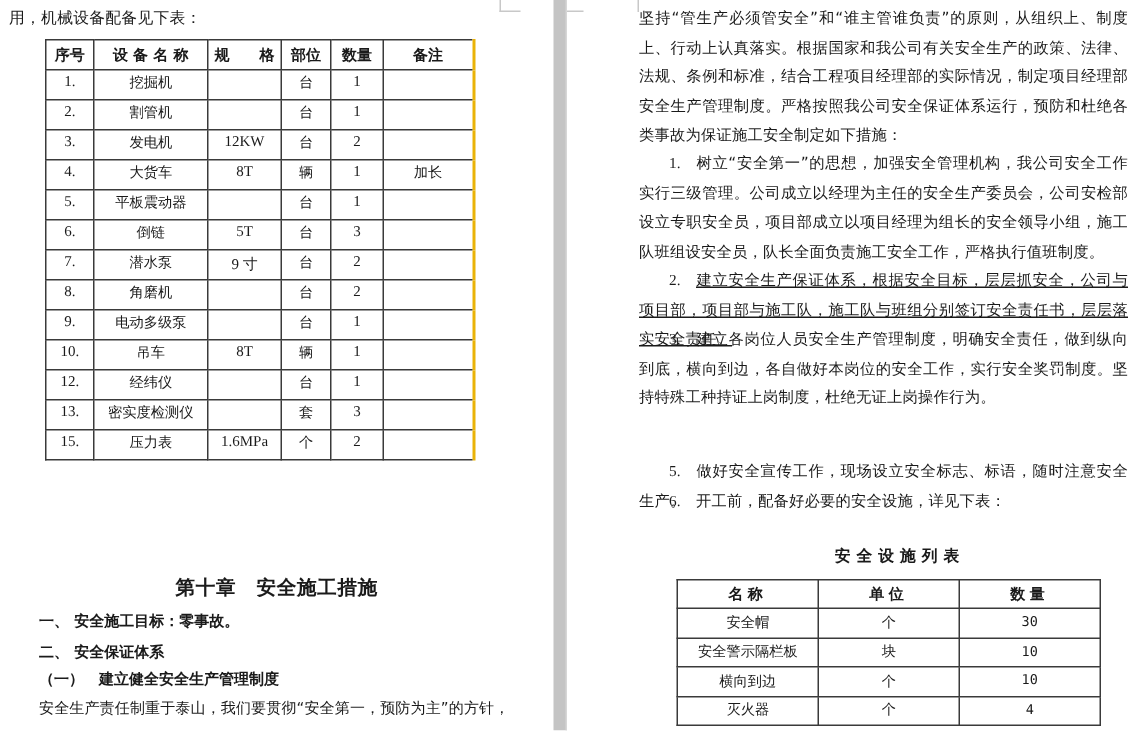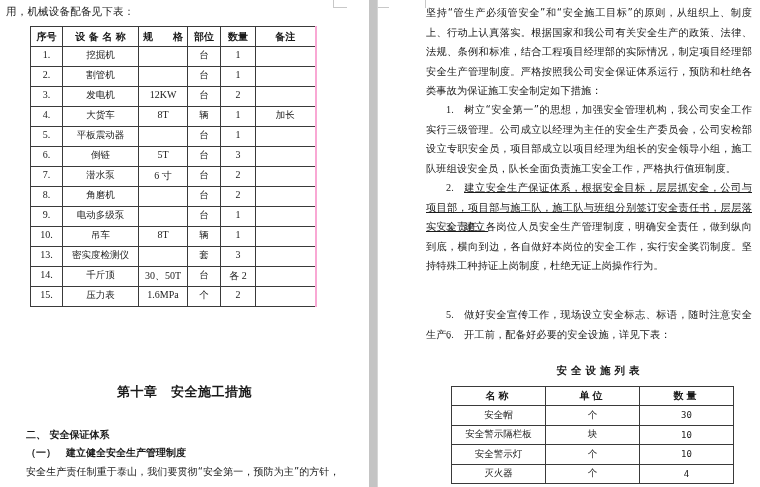--- a/index.html
+++ b/index.html
@@ -19,21 +19,21 @@
   .intro-line { position: absolute; left: 6px; top: 5px; font-size: 10.5px; letter-spacing: 0.2px; }
 
   table { border-collapse: collapse; position: absolute; table-layout: fixed; }
   td, th { border: 1px solid #3a3a3a; text-align: center; font-weight: normal; overflow: hidden; white-space: nowrap; }
 
   .equip-table { left: 30px; top: 26px; width: 285px; font-size: 9.5px; }
   .equip-table th { height: 20px; font-family: "DejaVu Serif", "Liberation Serif", serif; font-weight: bold; font-size: 10px; vertical-align: middle; }
   .equip-table td { height: 20px; vertical-align: top; padding-top: 2px; }
   .equip-table td.num { font-family: "Liberation Serif", "DejaVu Serif", serif; font-size: 10px; }
   .equip-table td.spec { font-family: "Liberation Serif", "DejaVu Serif", serif; font-size: 10px; }
-  .equip-table th.right-edge, .equip-table td.right-edge { border-right: 2px solid #f9a8d4; }
+  .equip-table th.right-edge, .equip-table td.right-edge { border-right: 2px solid #eab308; }
   .equip-table tr:last-child td { border-bottom: 1.5px solid #3a3a3a; }
 
   .chapter-title { position: absolute; left: 0; width: 369px; top: 383px; text-align: center; font-family: "DejaVu Serif", "Liberation Serif", serif; font-weight: bold; font-size: 13px; letter-spacing: 0.5px; word-spacing: 8px; }
   .heading-line { position: absolute; left: 26px; font-size: 10px; font-weight: bold; font-family: "DejaVu Serif", "Liberation Serif", serif; }
   .h1 { top: 407px; }
   .h2 { top: 428px; }
   .h3 { top: 446px; }
   .body-line { position: absolute; left: 26px; top: 465px; font-size: 10px; letter-spacing: 0.1px; }
 
   .para { position: absolute; left: 48px; width: 326px; font-size: 10.2px; line-height: 19.6px; letter-spacing: 0.15px; text-align: justify; }
@@ -124,21 +124,21 @@
           <td class="num">6.</td>
           <td>倒链</td>
           <td class="spec">5T</td>
           <td>台</td>
           <td class="num">3</td>
           <td class="right-edge"></td>
         </tr>
         <tr>
           <td class="num">7.</td>
           <td>潜水泵</td>
-          <td class="spec">6 寸</td>
+          <td class="spec">9 寸</td>
           <td>台</td>
           <td class="num">2</td>
           <td class="right-edge"></td>
         </tr>
         <tr>
           <td class="num">8.</td>
           <td>角磨机</td>
           <td class="spec"></td>
           <td>台</td>
           <td class="num">2</td>
@@ -154,59 +154,60 @@
         </tr>
         <tr>
           <td class="num">10.</td>
           <td>吊车</td>
           <td class="spec">8T</td>
           <td>辆</td>
           <td class="num">1</td>
           <td class="right-edge"></td>
         </tr>
         <tr>
+          <td class="num">12.</td>
+          <td>经纬仪</td>
+          <td class="spec"></td>
+          <td>台</td>
+          <td class="num">1</td>
+          <td class="right-edge"></td>
+        </tr>
+        <tr>
           <td class="num">13.</td>
           <td>密实度检测仪</td>
           <td class="spec"></td>
           <td>套</td>
           <td class="num">3</td>
-          <td class="right-edge"></td>
-        </tr>
-        <tr>
-          <td class="num">14.</td>
-          <td>千斤顶</td>
-          <td class="spec">30、50T</td>
-          <td>台</td>
-          <td class="num">各 2</td>
           <td class="right-edge"></td>
         </tr>
         <tr>
           <td class="num">15.</td>
           <td>压力表</td>
           <td class="spec">1.6MPa</td>
           <td>个</td>
           <td class="num">2</td>
           <td class="right-edge"></td>
         </tr>
       </tbody>
   </table>
 
   <div class="chapter-title">第十章　安全施工措施</div>
+  <div class="heading-line h1">一、 安全施工目标：零事故。</div>
   <div class="heading-line h2">二、 安全保证体系</div>
   <div class="heading-line h3">（一）　建立健全安全生产管理制度</div>
   <div class="body-line">安全生产责任制重于泰山，我们要贯彻“安全第一，预防为主”的方针，</div>
 </div>
 
 <div class="gutter"></div>
 
 <div class="page page-right">
   <div class="corner-mark corner-right-top-l"></div>
   <div class="corner-mark corner-right-top-l2"></div>
 
-  <div class="para para-top">坚持“管生产必须管安全”和“安全施工目标”的原则，从组织上、制度上、行动上认真落实。根据国家和我公司有关安全生产的政策、法律、法规、条例和标准，结合工程项目经理部的实际情况，制定项目经理部安全生产管理制度。严格按照我公司安全保证体系运行，预防和杜绝各类事故为保证施工安全制定如下措施：</div>
+  <div class="para para-top">坚持“管生产必须管安全”和“谁主管谁负责”的原则，从组织上、制度上、行动上认真落实。根据国家和我公司有关安全生产的政策、法律、法规、条例和标准，结合工程项目经理部的实际情况，制定项目经理部安全生产管理制度。严格按照我公司安全保证体系运行，预防和杜绝各类事故为保证施工安全制定如下措施：</div>
 
   <div class="para para-1 indent"><span class="item-num">1.</span><span>树立“安全第一”的思想，加强安全管理机构，我公司安全工作实行三级管理。公司成立以经理为主任的安全生产委员会，公司安检部设立专职安全员，项目部成立以项目经理为组长的安全领导小组，施工队班组设安全员，队长全面负责施工安全工作，严格执行值班制度。</span></div>
   <div class="para para-2 indent"><span class="item-num">2.</span><span>建立安全生产保证体系，根据安全目标，层层抓安全，公司与项目部，项目部与施工队，施工队与班组分别签订安全责任书，层层落实安全责任。</span></div>
   <div class="para para-3 indent"><span class="item-num">3.</span><span>建立各岗位人员安全生产管理制度，明确安全责任，做到纵向到底，横向到边，各自做好本岗位的安全工作，实行安全奖罚制度。坚持特殊工种持证上岗制度，杜绝无证上岗操作行为。</span></div>
   <div class="para para-5 indent"><span class="item-num">5.</span><span>做好安全宣传工作，现场设立安全标志、标语，随时注意安全生产。</span></div>
   <div class="para para-6 indent"><span class="item-num">6.</span><span>开工前，配备好必要的安全设施，详见下表：</span></div>
 
   <div class="safety-title">安全设施列表</div>
   <table class="safety-table">
     <colgroup>
@@ -226,21 +227,21 @@
           <td>安全帽</td>
           <td>个</td>
           <td class="num">30</td>
         </tr>
         <tr>
           <td>安全警示隔栏板</td>
           <td>块</td>
           <td class="num">10</td>
         </tr>
         <tr>
-          <td>安全警示灯</td>
+          <td>横向到边</td>
           <td>个</td>
           <td class="num">10</td>
         </tr>
         <tr>
           <td>灭火器</td>
           <td>个</td>
           <td class="num">4</td>
         </tr>
       </tbody>
   </table>

